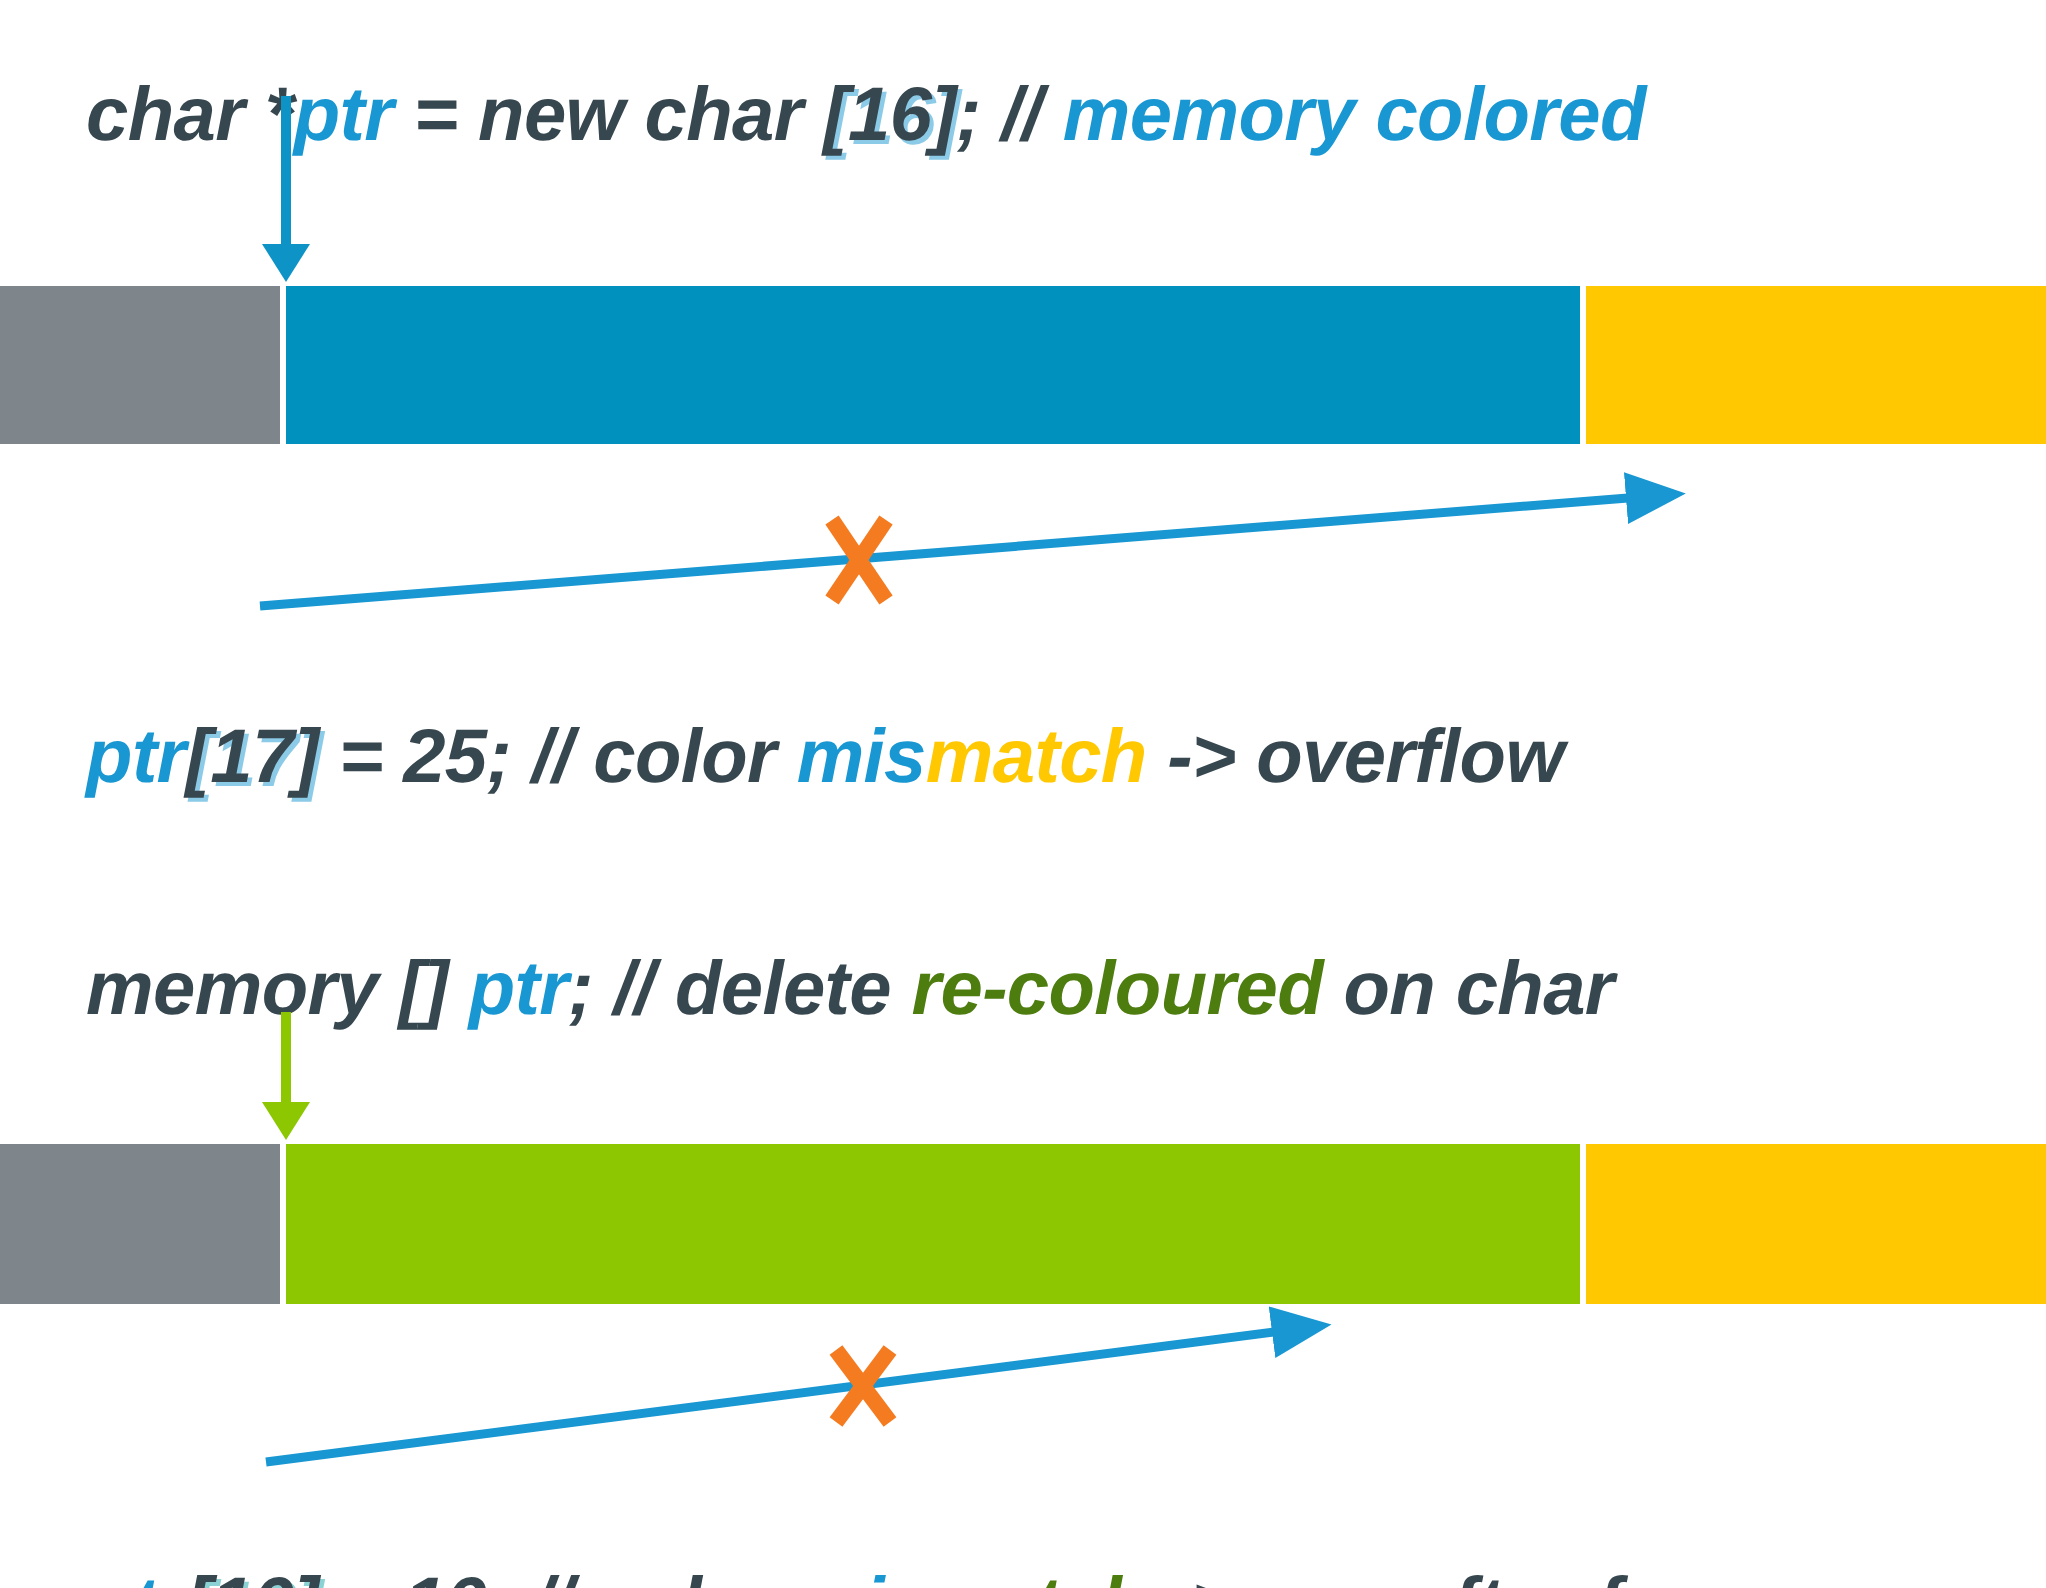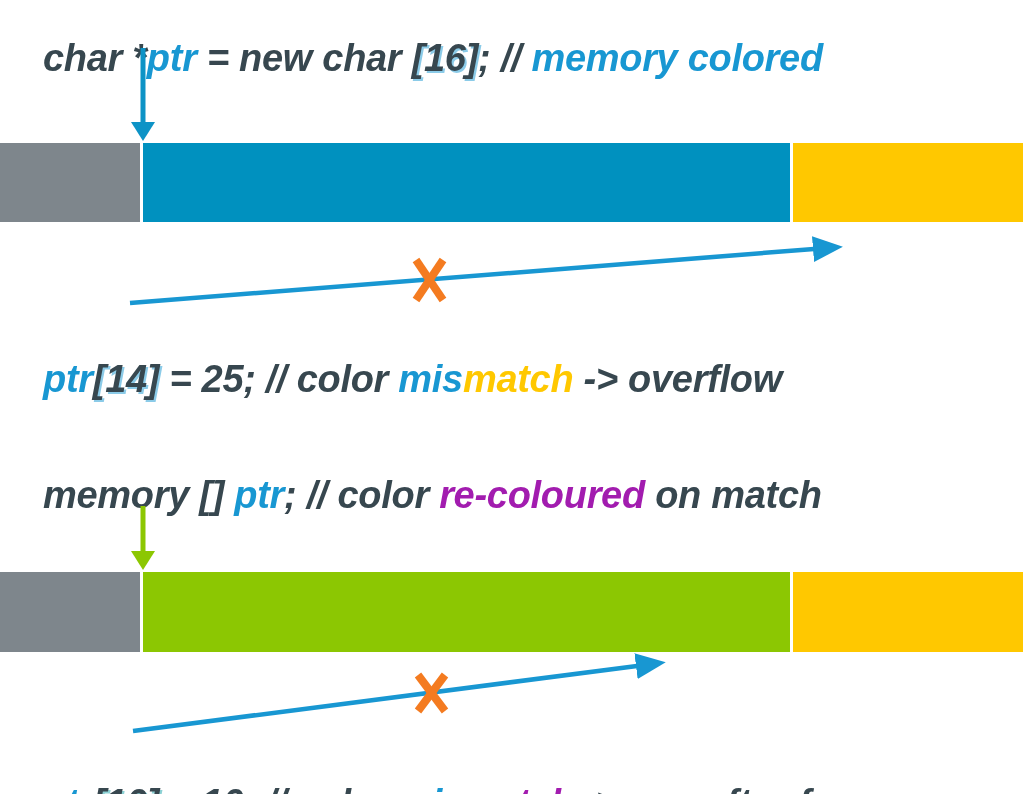--- a/index.html
+++ b/index.html
@@ -14,21 +14,21 @@
     position:absolute;left:2px;
     font-weight:bold;font-size:38px;line-height:38px;
     white-space:pre;
     color:#37474F;
     letter-spacing:-0.3px;
     font-style:italic;
   }
   .t-dark{color:#37474F;}
   .t-blue{color:#1897D2;}
   .t-yellow{color:#FFC800;}
-  .t-green{color:#a21caf;text-align:center;}
+  .t-green{color:#4d7c0f;text-align:center;}
   .sh-blue{text-shadow:2px 2px 0 rgba(24,151,210,0.50);}
   .sh-teal{text-shadow:2px 2px 0 rgba(0,154,160,0.45);}
   .bar{position:absolute;left:0;width:1023px;display:flex;}
   #bar-alloc{top:143px;height:79px;}
   #bar-freed{top:572px;height:80px;}
   .seg-gray{width:140px;background:#7E868C;}
   .seg-gap{width:3px;background:transparent;}
   .seg-main{width:647px;}
   .fill-blue{background:#0091BF;}
   .fill-green{background:#8CC702;}
@@ -46,25 +46,25 @@
 
   <div class="bar" id="bar-alloc">
     <div class="seg-gray"></div>
     <div class="seg-gap"></div>
     <div class="seg-main fill-blue"></div>
     <div class="seg-gap"></div>
     <div class="seg-yellow"></div>
   </div>
 
   <div class="code-line" style="top:322px;">
-    <span class="t-blue">ptr</span><span class="t-dark sh-blue">[14]</span><span class="t-dark"> = 25; // color </span><span class="t-blue">mis</span><span class="t-yellow">match</span><span class="t-dark"> -&gt; overflow</span>
+    <span class="t-blue">ptr</span><span class="t-dark sh-blue">[17]</span><span class="t-dark"> = 25; // color </span><span class="t-blue">mis</span><span class="t-yellow">match</span><span class="t-dark"> -&gt; overflow</span>
   </div>
 
   <div class="code-line" style="top:438px;">
-    <span class="t-dark">memory [] </span><span class="t-blue">ptr</span><span class="t-dark">; // color </span><span class="t-green">re-coloured</span><span class="t-dark"> on match</span>
+    <span class="t-dark">memory [] </span><span class="t-blue">ptr</span><span class="t-dark">; // delete </span><span class="t-green">re-coloured</span><span class="t-dark"> on char</span>
   </div>
 
   <div class="bar" id="bar-freed">
     <div class="seg-gray"></div>
     <div class="seg-gap"></div>
     <div class="seg-main fill-green"></div>
     <div class="seg-gap"></div>
     <div class="seg-yellow"></div>
   </div>
 

